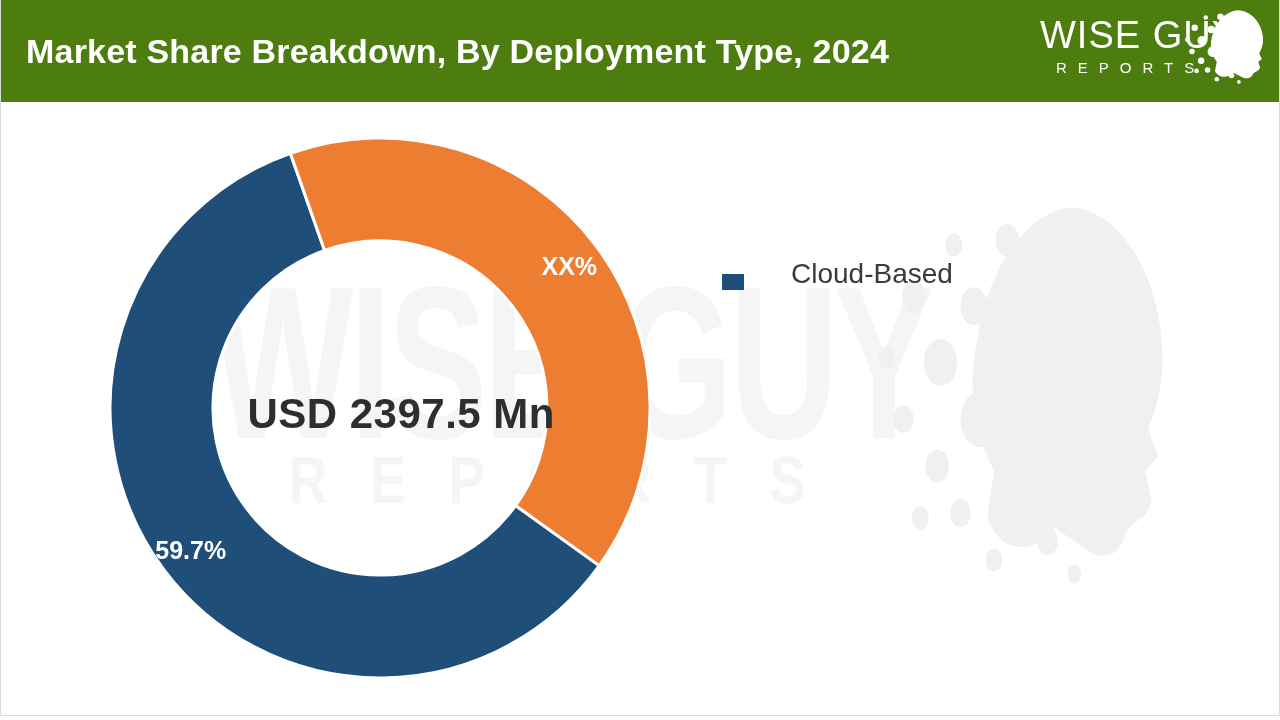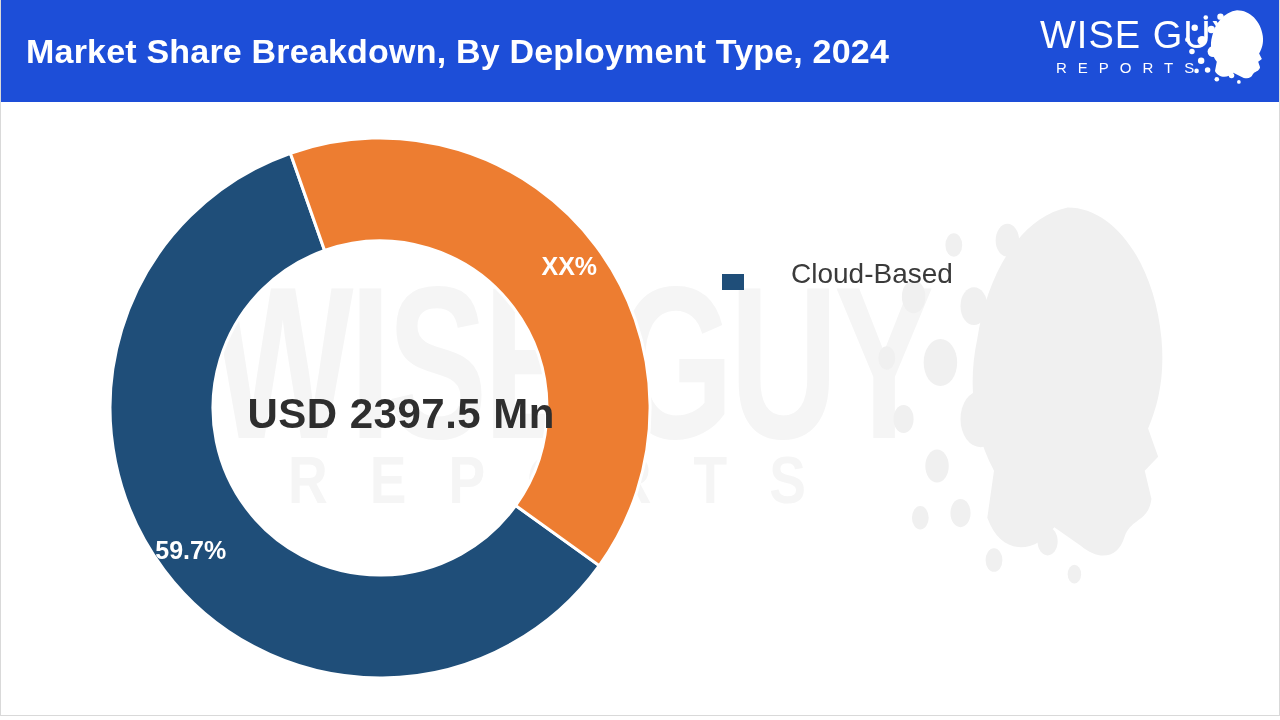--- a/index.html
+++ b/index.html
@@ -69,21 +69,21 @@
     <circle cx="48" cy="22" r="4.5"></circle>
     <circle cx="46" cy="62" r="4"></circle>
   <circle cx="52" cy="39" r="6.5"></circle>
     <circle cx="56" cy="73" r="3"></circle>
     <circle cx="58" cy="13" r="4"></circle>
   <circle cx="40" cy="77" r="2.5"></circle>
     <circle cx="64" cy="80" r="2"></circle>
     <circle cx="18" cy="68" r="2.5"></circle>
 </svg>
 
-<div class="header" style="background-color: #1d4ed8;">
+<div class="header" style="background-color: #4d7c0f;">
   <h1 class="page-title">Market Share Breakdown, By Deployment Type, 2024</h1>
   <div class="brand">
     <div class="brand-name">WISE GUY</div>
     <div class="brand-tagline">REPORTS</div>
   </div>
   <svg class="brand-face" width="92" height="82" viewBox="0 0 100 84" fill="#ffffff">
     <path d="M62,2 C76,2 88,14 90,30 C91,38 89,44 86,49 L89,55 85,58 87,64 C86,69 81,68 79,72 C77,77 71,77 66,74 L58,70 C52,76 42,76 38,68 L40,58 C34,50 32,40 35,30 C38,16 48,4 62,2 Z"></path>
     <circle cx="8" cy="34" r="2.5"></circle>
       <circle cx="16" cy="21" r="3.5"></circle>
       <circle cx="13" cy="47" r="3"></circle>

